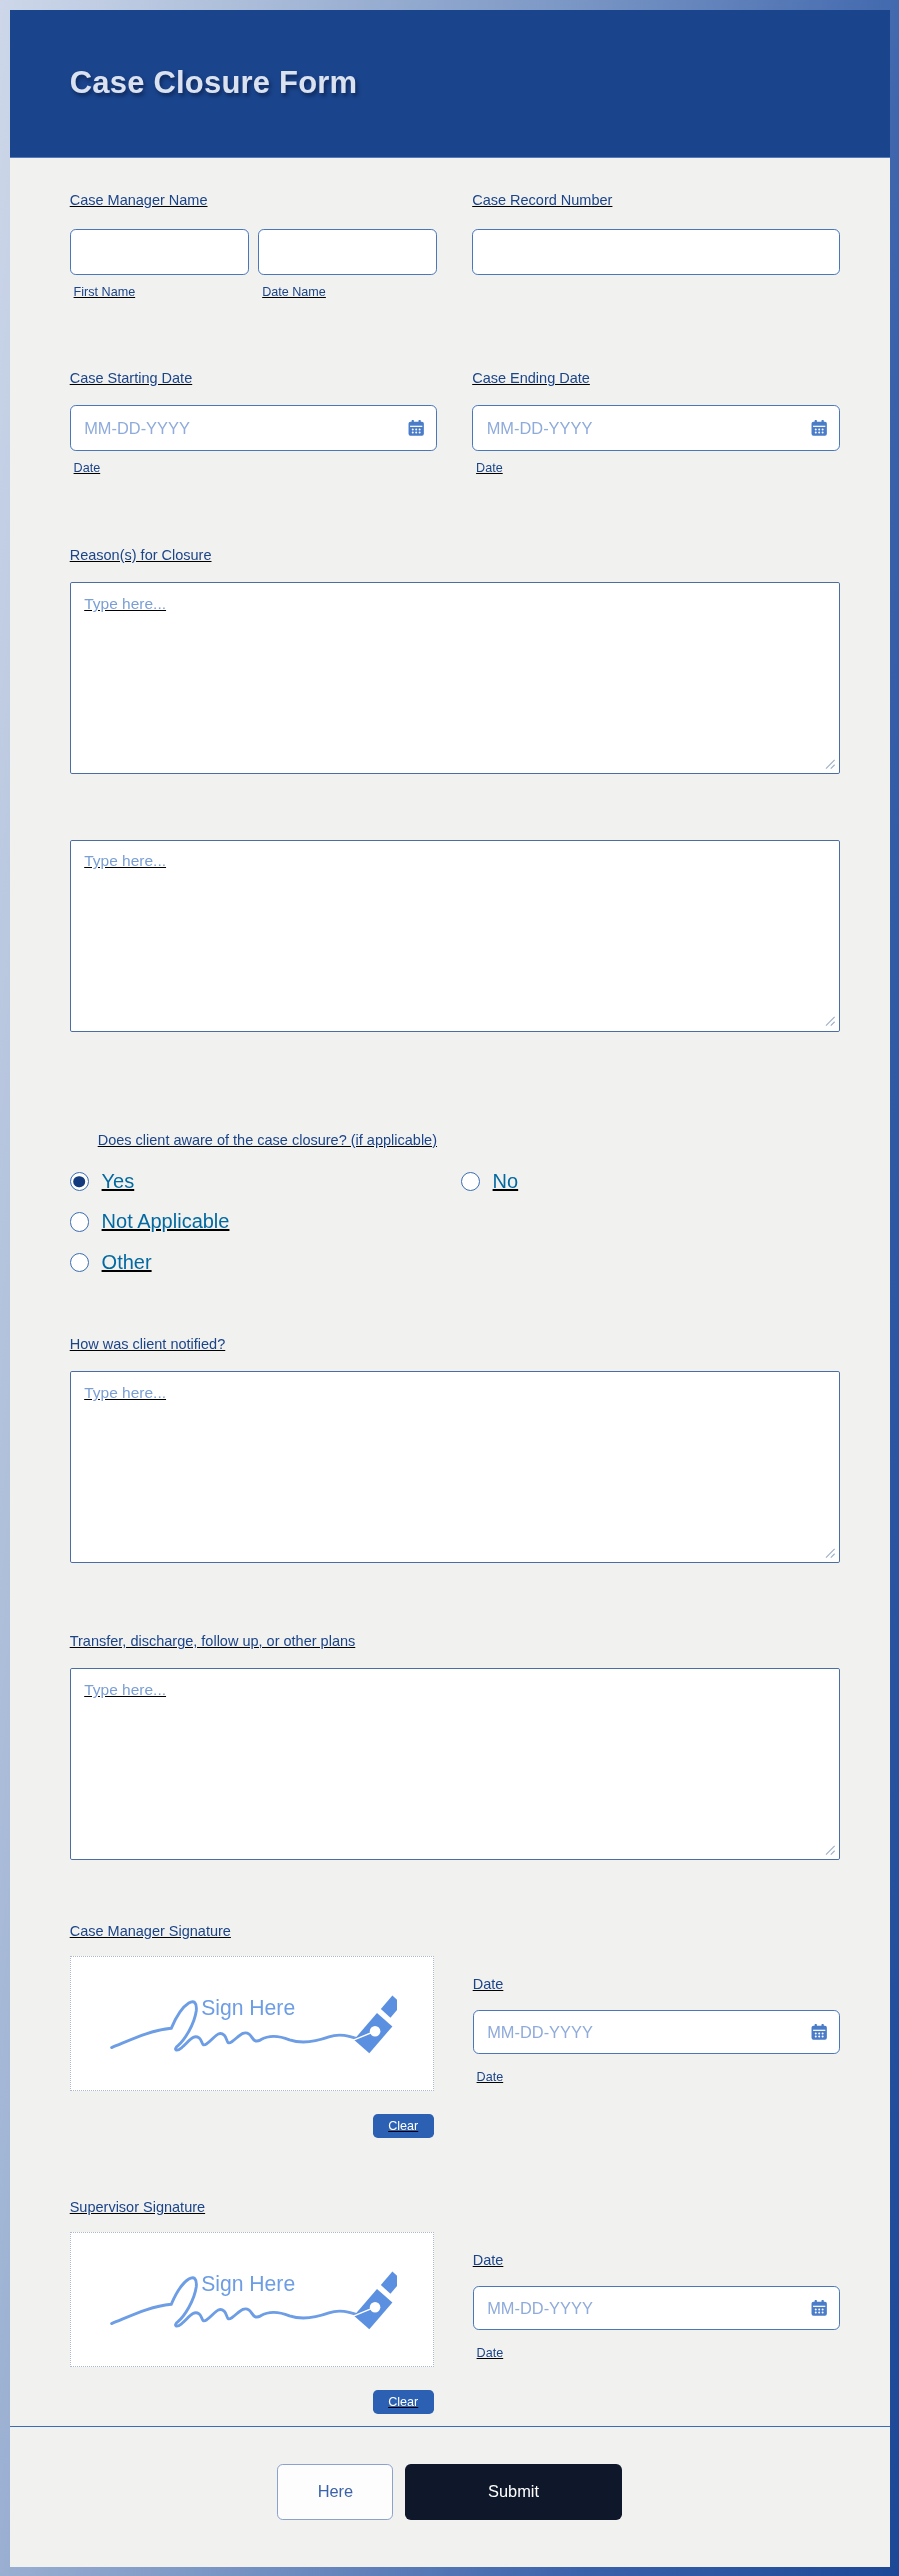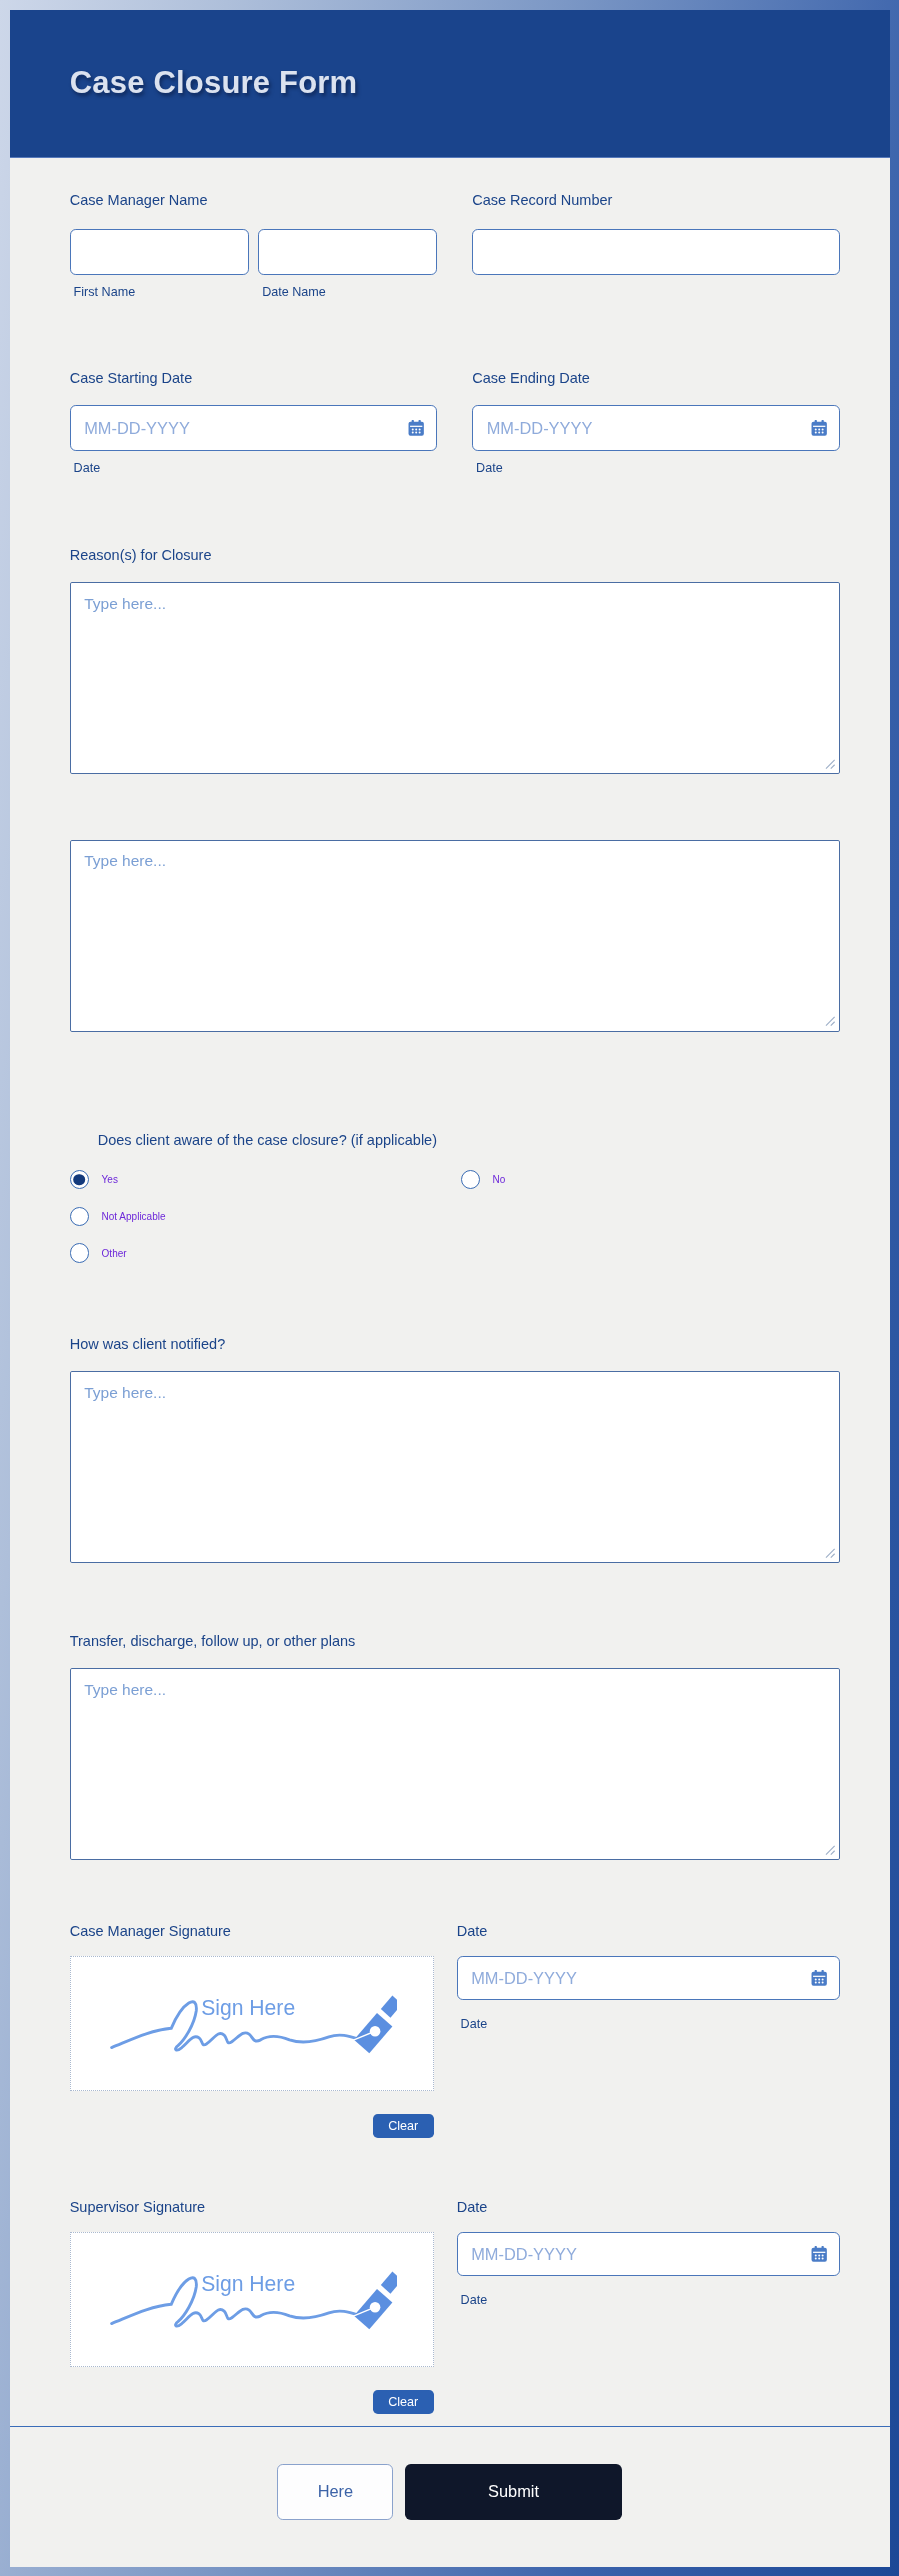--- a/index.html
+++ b/index.html
@@ -12,21 +12,21 @@
   .form-card{position:absolute;left:9.7px;top:9.7px;width:880px;height:2557px;}
   .form-header{
     height:148px;background:#1a448c;border-bottom:1px solid #5679bb;
     display:flex;align-items:center;padding-left:60px;
   }
   .form-header h1{
     font-size:31px;font-weight:bold;color:#dbe2ef;letter-spacing:0.2px;
     text-shadow:1.9px 2.9px 3.9px rgba(5,15,45,.5);
   }
   .form-body{position:relative;background:#f1f1ef;height:2409px;}
-  .section{position:absolute;left:60px;right:50px;}
+  .section{position:absolute;left:60px;right:50px;text-decoration:underline;}
   .s1{top:34px}.s2{top:212px}.s3{top:389px}.s4{top:682px}.s5{top:974px}
   .s6{top:1178px}.s7{top:1475px}.s8{top:1765px}.s9{top:2041px}
   .divider{position:absolute;left:0;right:0;top:2268px;border-top:1.5px solid #3b6cb8;}
   .actions{position:absolute;left:0;right:0;top:2306px;display:flex;justify-content:center;gap:11.6px;}
 
   .row{display:flex;gap:35px;}
   .col{flex:1;min-width:0;}
   .fld-label{font-size:14.5px;font-weight:500;color:#1b4489;margin-bottom:20.3px;line-height:17.4px;}
   .mb19{margin-bottom:18.4px!important;}
   .mb17{margin-bottom:16.4px!important;}
@@ -62,23 +62,23 @@
   .radio-grid{display:grid;grid-template-columns:368px 1fr;column-gap:23px;row-gap:17.4px;margin-top:21px;}
   .radio-item{display:flex;align-items:center;gap:12.6px;cursor:pointer;}
   .radio-circle{
     width:19.3px;height:19.3px;border-radius:50%;border:1.9px solid #3a6cb4;background:#fff;
     flex:0 0 19.3px;position:relative;
   }
   .radio-item.checked .radio-circle::after{
     content:"";position:absolute;left:50%;top:50%;transform:translate(-50%,-50%);
     width:11.6px;height:11.6px;border-radius:50%;background:#133a7c;
   }
-  .radio-label{font-size:10px;color:#6d28d9;}
-
-  .sig-row{display:flex;gap:23px;}
+  .radio-label{font-size:20px;color:#0369a1;}
+
+  .sig-row{display:flex;gap:39px;align-items:center;}
   .sig-col{width:364px;flex:0 0 364px;}
   .date-col{flex:1;min-width:0;}
   .sig-box{
     height:135px;background:#fff;border:1px dotted #aab9cf;
     display:flex;align-items:center;justify-content:center;overflow:hidden;
   }
   .clear-row{display:flex;justify-content:flex-end;margin-top:23px;}
   .clear-btn{
     background:#2b60b2;color:#fff;border:none;border-radius:4.8px;height:24px;min-width:61px;
     font-family:inherit;font-size:12.6px;padding:0 11.6px;cursor:pointer;

